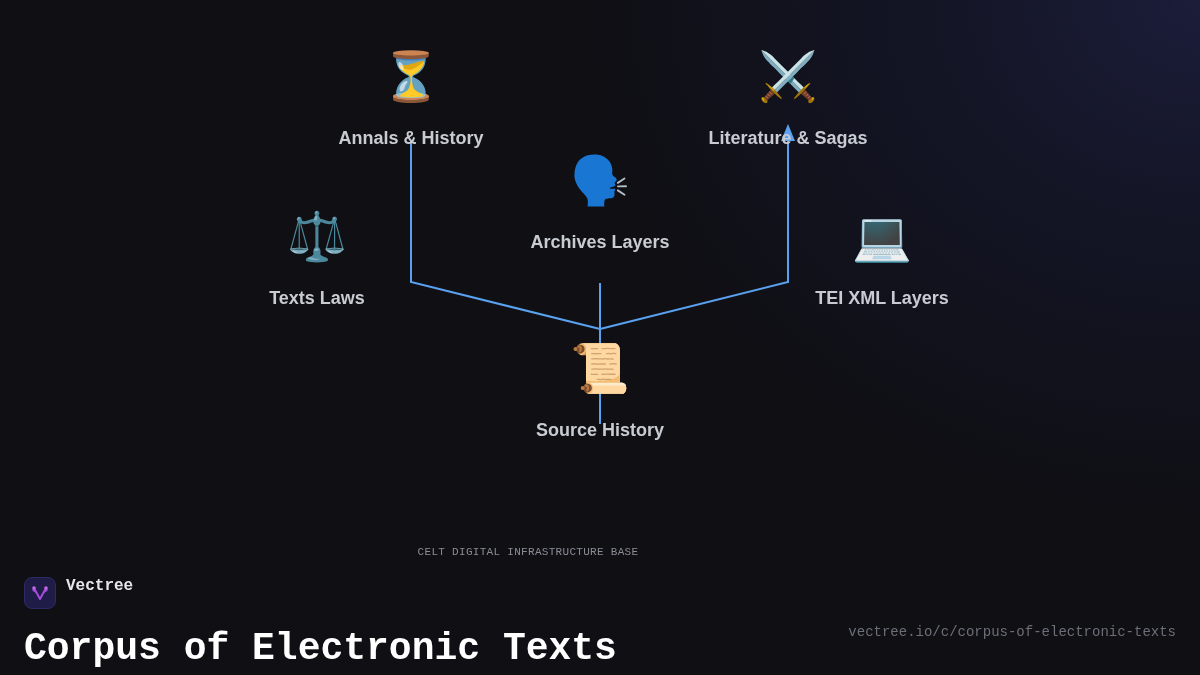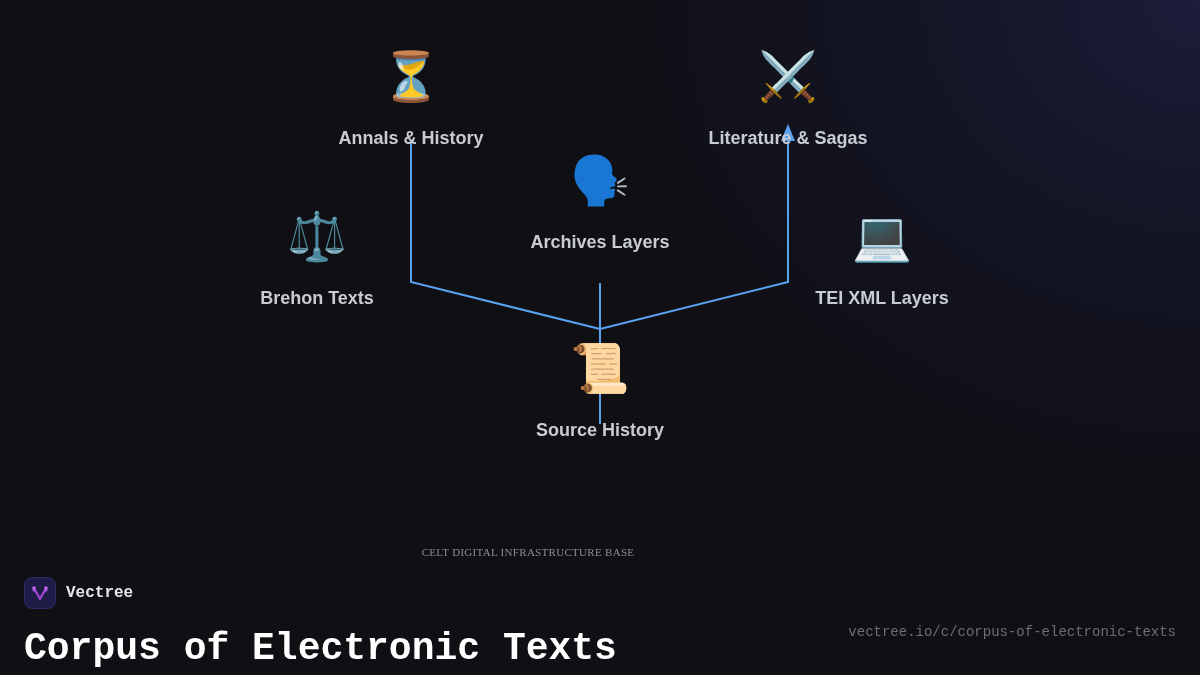--- a/index.html
+++ b/index.html
@@ -51,31 +51,30 @@
       text-align: center;
       white-space: nowrap;
       background: rgba(15,15,20,0.0);
     }
     .caption {
       position: absolute;
       top: 546px;
       left: 0;
       width: 1056px;
       text-align: center;
-      font-family: Liberation Serif, serif;
+      font-family: Liberation Mono, monospace;
       font-size: 11px;
       letter-spacing: 0.3px;
       color: #8a8d96;
     }
     .brand {
       position: absolute;
       left: 24px;
       top: 577px;
       display: flex;
-      align-items: center;
     }
     .brand-logo {
       width: 32px;
       height: 32px;
       border-radius: 8px;
       background: #1f1c48;
       border: 1px solid #2e2a63;
       box-sizing: border-box;
       display: flex;
       align-items: center;
@@ -141,21 +140,21 @@
   <div class="label">Literature &amp; Sagas</div>
 </div>
 
 <div class="node" style="left:600px; top:152px;">
   <div class="emoji">🗣️</div>
   <div class="label">Archives Layers</div>
 </div>
 
 <div class="node" style="left:317px; top:208px;">
   <div class="emoji">⚖️</div>
-  <div class="label">Brehon Texts</div>
+  <div class="label">Texts Laws</div>
 </div>
 
 <div class="node" style="left:882px; top:208px;">
   <div class="emoji">💻</div>
   <div class="label">TEI XML Layers</div>
 </div>
 
 <div class="node" style="left:600px; top:340px;">
   <div class="emoji">📜</div>
   <div class="label">Source History</div>

